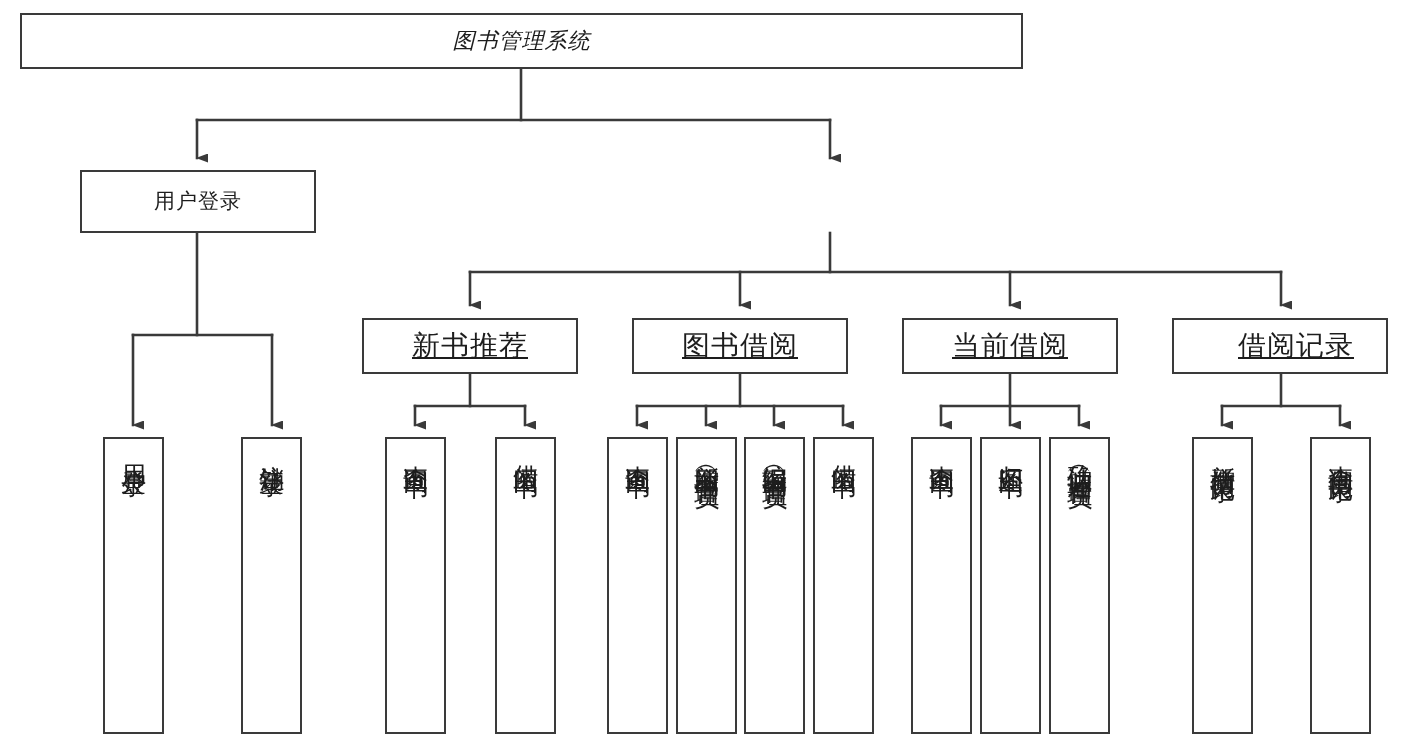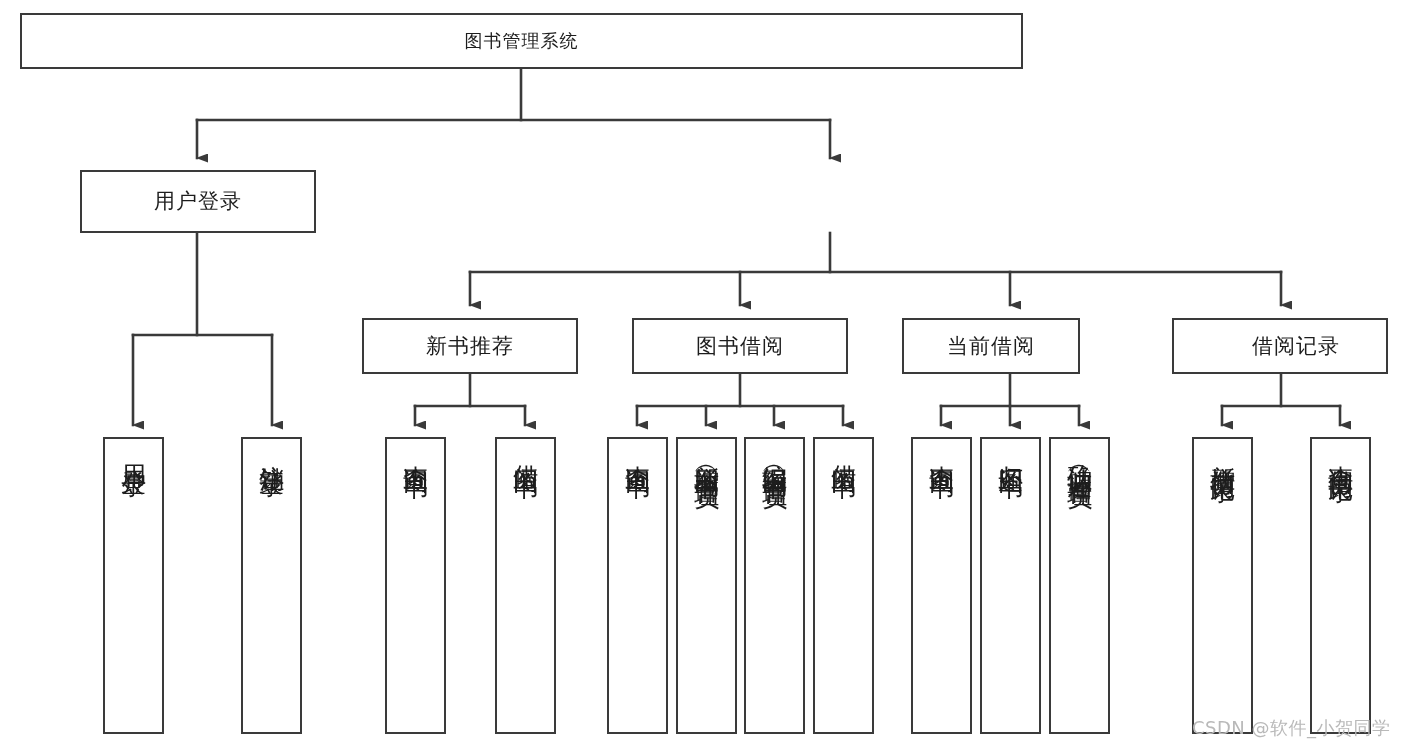--- a/index.html
+++ b/index.html
@@ -33,23 +33,23 @@
     text-align:center;
     z-index:2;
   }
   .node .lbl{
     font-size:21px;
     line-height:1.15;
     letter-spacing:1px;
     color:#1d1d1d;
     white-space:nowrap;
   }
-  .node.root .lbl{font-size:18px;}
+  .node.root .lbl{font-size:22px;font-style:italic;}
   .node.level2 .lbl{font-size:21px;}
-  .node.level3 .lbl{font-size:21px;}
+  .node.level3 .lbl{font-size:28px;text-decoration:underline;}
   
   .node.leaf{
     align-items:flex-start;
     justify-content:center;
     padding-top:6px;
   }
   .node.leaf .lbl{
     writing-mode:vertical-rl;
     text-orientation:upright;
     font-size:25px;
@@ -136,21 +136,21 @@
 
 
   <div class="node level3" style="left:362px; top:318px; width:216px; height:56px;">
     <span class="lbl">新书推荐</span>
   </div>
 
   <div class="node level3" style="left:632px; top:318px; width:216px; height:56px;">
     <span class="lbl">图书借阅</span>
   </div>
 
-  <div class="node level3" style="left:902px; top:318px; width:178px; height:56px;text-align:center;">
+  <div class="node level3" style="left:902px; top:318px; width:216px; height:56px;text-align:center;">
     <span class="lbl">当前借阅</span>
   </div>
 
   <div class="node level3" style="left:1172px; top:318px; width:216px; height:56px;padding-left:32px;">
     <span class="lbl">借阅记录</span>
   </div>
 
   <div class="node leaf" style="left:103px; top:437px; width:61px; height:297px;">
     <span class="lbl">用户登录</span>
   </div>
@@ -196,15 +196,14 @@
   </div>
 
   <div class="node leaf" style="left:1192px; top:437px; width:61px; height:297px;">
     <span class="lbl">新增借阅记录</span>
   </div>
 
   <div class="node leaf" style="left:1310px; top:437px; width:61px; height:297px;">
     <span class="lbl">查询借阅记录</span>
   </div>
 
-  <div class="watermark" style="left:1192px; top:716px;">CSDN @软件_小贺同学</div>
 
 </div>
 
 </body></html>

